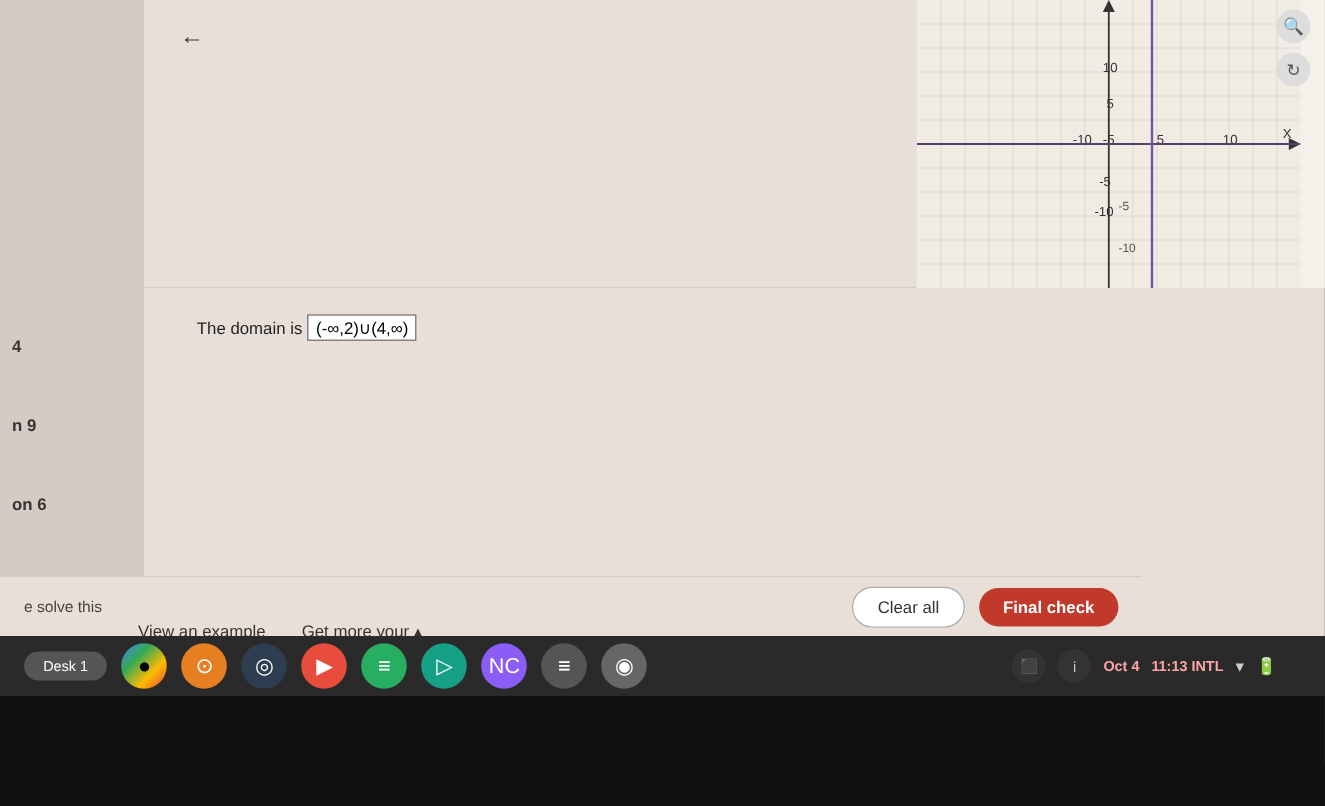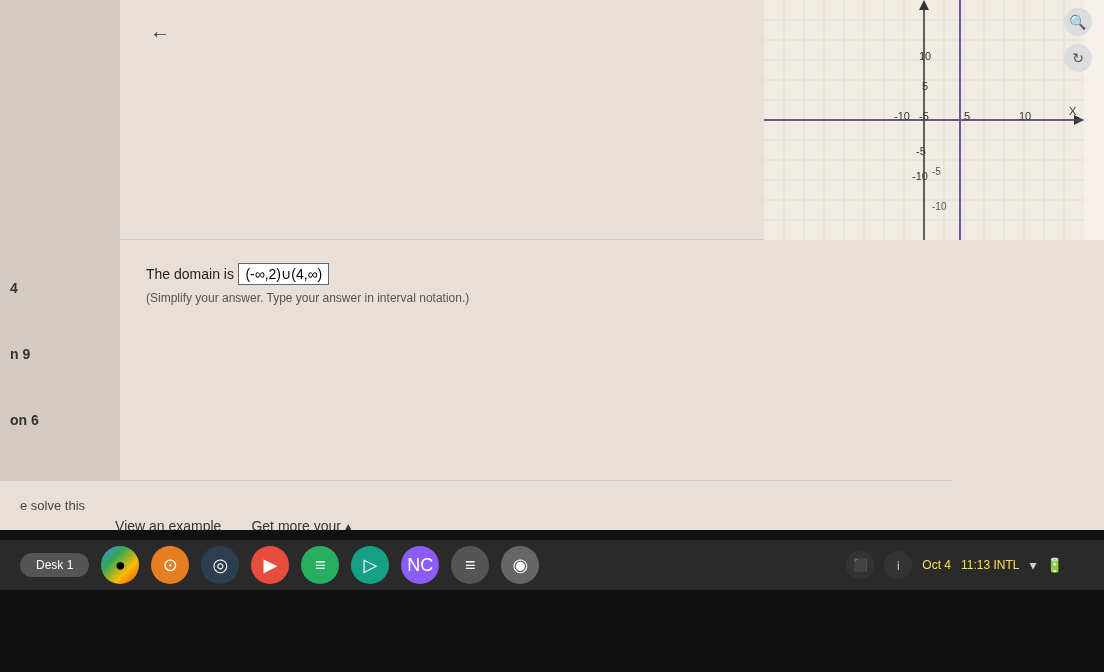--- a/index.html
+++ b/index.html
@@ -80,23 +80,23 @@
 
     .question-text {
       font-size: 13px;
       color: #222;
       line-height: 1.5;
       max-width: 480px;
     }
 
     .bottom-section {
       flex: 1;
-      padding: 25px 26px;
-      display: flex;
-      flex-direction: column;
+      padding: 25px 44px;
+      display: flex;
+      flex-direction: row;
       gap: 8px;
     }
 
     .answer-text {
       font-size: 14px;
       color: #222;
     }
 
     .answer-box {
       display: inline;
@@ -179,21 +179,21 @@
 
     .taskbar-inner {
       width: 100%;
       height: 50px;
       background: #2a2a2a;
       display: flex;
       align-items: center;
       justify-content: center;
       gap: 12px;
       padding: 0 20px;
-      margin-top: 10px;
+      margin-top: 0;
     }
 
     .taskbar-app {
       width: 38px;
       height: 38px;
       border-radius: 50%;
       display: flex;
       align-items: center;
       justify-content: center;
       cursor: pointer;
@@ -221,22 +221,23 @@
 
     .taskbar-right {
       display: flex;
       align-items: center;
       gap: 10px;
       margin-left: auto;
       padding-right: 20px;
     }
 
     .taskbar-status {
-      color: #fde047;
+      color: #fca5a5;
       font-size: 12px;
+      font-weight: bold;
     }
 
     .status-icon {
       color: #ccc;
       font-size: 14px;
     }
 
     
     .graph-container {
       position: absolute;
@@ -364,30 +365,33 @@
         
       </div>
 
     </div>
 
     <div class="bottom-section">
       <div>
         <span class="answer-text">The domain is</span>
         <span class="answer-box">(-∞,2)∪(4,∞)</span>
       </div>
-      <p class="hint-text">(Simplify your answer. Type your answer in interval notation.)</p>
     </div>
 
   </div>
 </div>
 
 <div class="bottom-bar">
   <span class="solve-text">e solve this</span>
   <a class="bottom-link">View an example</a>
   <a class="bottom-link">Get more your ▴</a>
+  <div class="bottom-actions">
+    <button class="btn-clear">Clear all</button>
+    <button class="btn-final">Final check</button>
+  </div>
 </div>
 
 <div class="taskbar">
   <div class="taskbar-inner">
 
     <div class="desk-label">Desk 1</div>
 
     <div class="taskbar-app chrome">●</div>
     <div class="taskbar-app orange">⊙</div>
     <div class="taskbar-app blue-dark">◎</div>

